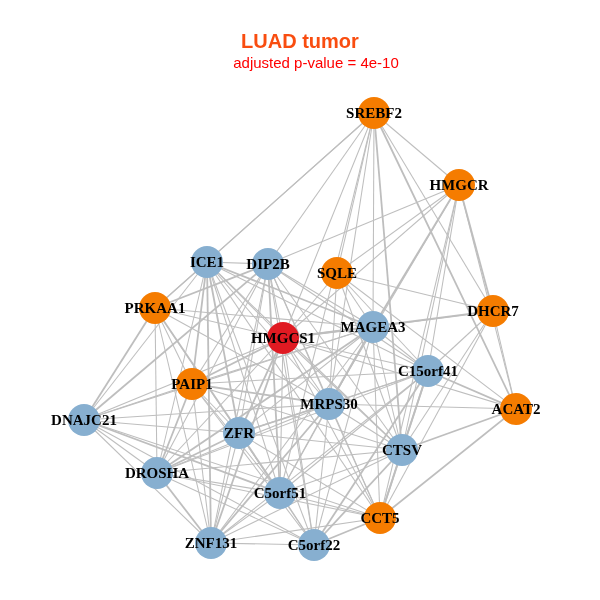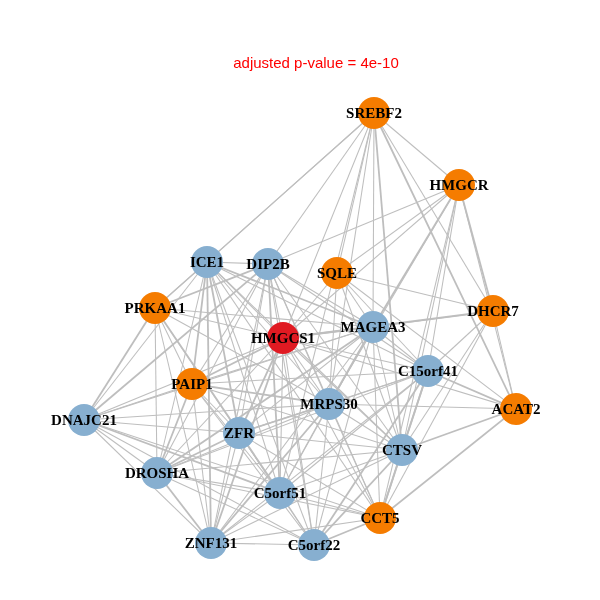--- a/index.html
+++ b/index.html
@@ -246,14 +246,15 @@
         <text x="329" y="404" text-anchor="middle" dy="0.35em" class="node-label" fill="#000000">MRPS30</text>
         <text x="84" y="420" text-anchor="middle" dy="0.35em" class="node-label" fill="#000000">DNAJC21</text>
         <text x="239" y="433" text-anchor="middle" dy="0.35em" class="node-label" fill="#000000">ZFR</text>
         <text x="402" y="450" text-anchor="middle" dy="0.35em" class="node-label" fill="#000000">CTSV</text>
         <text x="157" y="473" text-anchor="middle" dy="0.35em" class="node-label" fill="#000000">DROSHA</text>
         <text x="280" y="493" text-anchor="middle" dy="0.35em" class="node-label" fill="#000000">C5orf51</text>
         <text x="211" y="543" text-anchor="middle" dy="0.35em" class="node-label" fill="#000000">ZNF131</text>
         <text x="314" y="545" text-anchor="middle" dy="0.35em" class="node-label" fill="#000000">C5orf22</text>
       </g>
     </svg>
+  <div class="fig-title" style="color: rgb(249, 77, 16);">LUAD tumor</div>
   <div class="fig-subtitle" style="color: rgb(255, 0, 0);">adjusted p-value = 4e-10</div>
 </div>
 
 </body></html>

